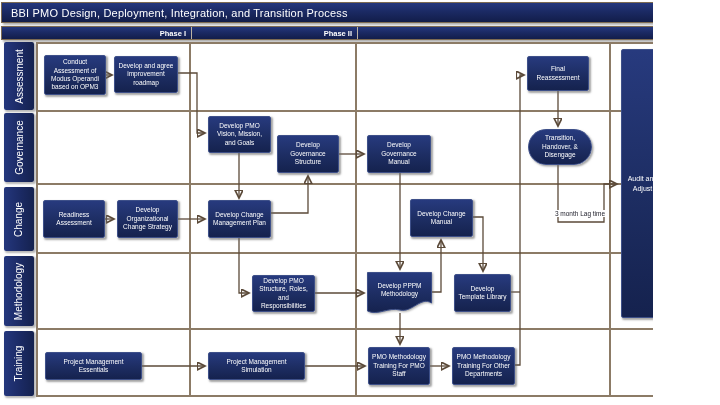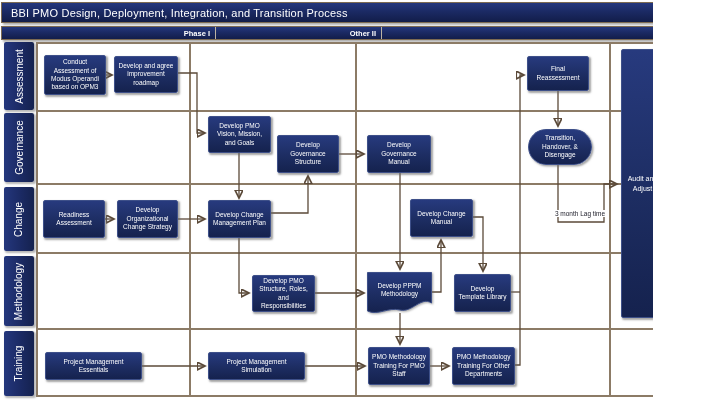--- a/index.html
+++ b/index.html
@@ -4,21 +4,20 @@
 <style>
   * { margin:0; padding:0; box-sizing:border-box; }
   body { background:#fff; font-family:"Liberation Sans", sans-serif; }
   #stage { position:relative; width:653px; height:405px; background:#fff; overflow:hidden; }
 
   .navbar {
     position:absolute; color:#fff;
     background:linear-gradient(180deg,#24377d 0%,#1b2a64 45%,#121d4a 100%);
     border:1px solid #7c6a52;
     box-shadow:1.5px 1.5px 2px rgba(110,110,110,.55);
-    padding-left:24px;
   }
   #title-bar { left:1px; top:2px; width:681px; height:21px;
     display:flex; align-items:center; padding-left:9px;
     font-size:11px; letter-spacing:.2px; }
   #phase-bar { left:1px; top:26px; width:681px; height:14px; display:flex; }
   .phase-cell { height:100%; display:flex; align-items:center; justify-content:flex-end;
     padding-right:5px; font-size:7.5px; font-weight:bold; color:#fff;
     border-right:1px solid #bcb3a4; }
   .phase-cell:last-child { border-right:none; }
 
@@ -62,21 +61,21 @@
 
   <div id="title-bar" class="navbar">
     <span>BBI PMO Design, Deployment, Integration, and Transition Process</span>
   </div>
 
   <div id="phase-bar" class="navbar">
     <div class="phase-cell" style="width:190px">
         <span>Phase I</span>
       </div>
     <div class="phase-cell" style="width:166px">
-        <span>Other II</span>
+        <span>Phase II</span>
       </div>
     <div class="phase-cell" style="width:70px">
         <span></span>
       </div>
   </div>
 
   <div class="lane-label" style="top:42px;height:68px">
       <span>Assessment</span>
     </div>
   <div class="lane-label" style="top:113px;height:69px">

